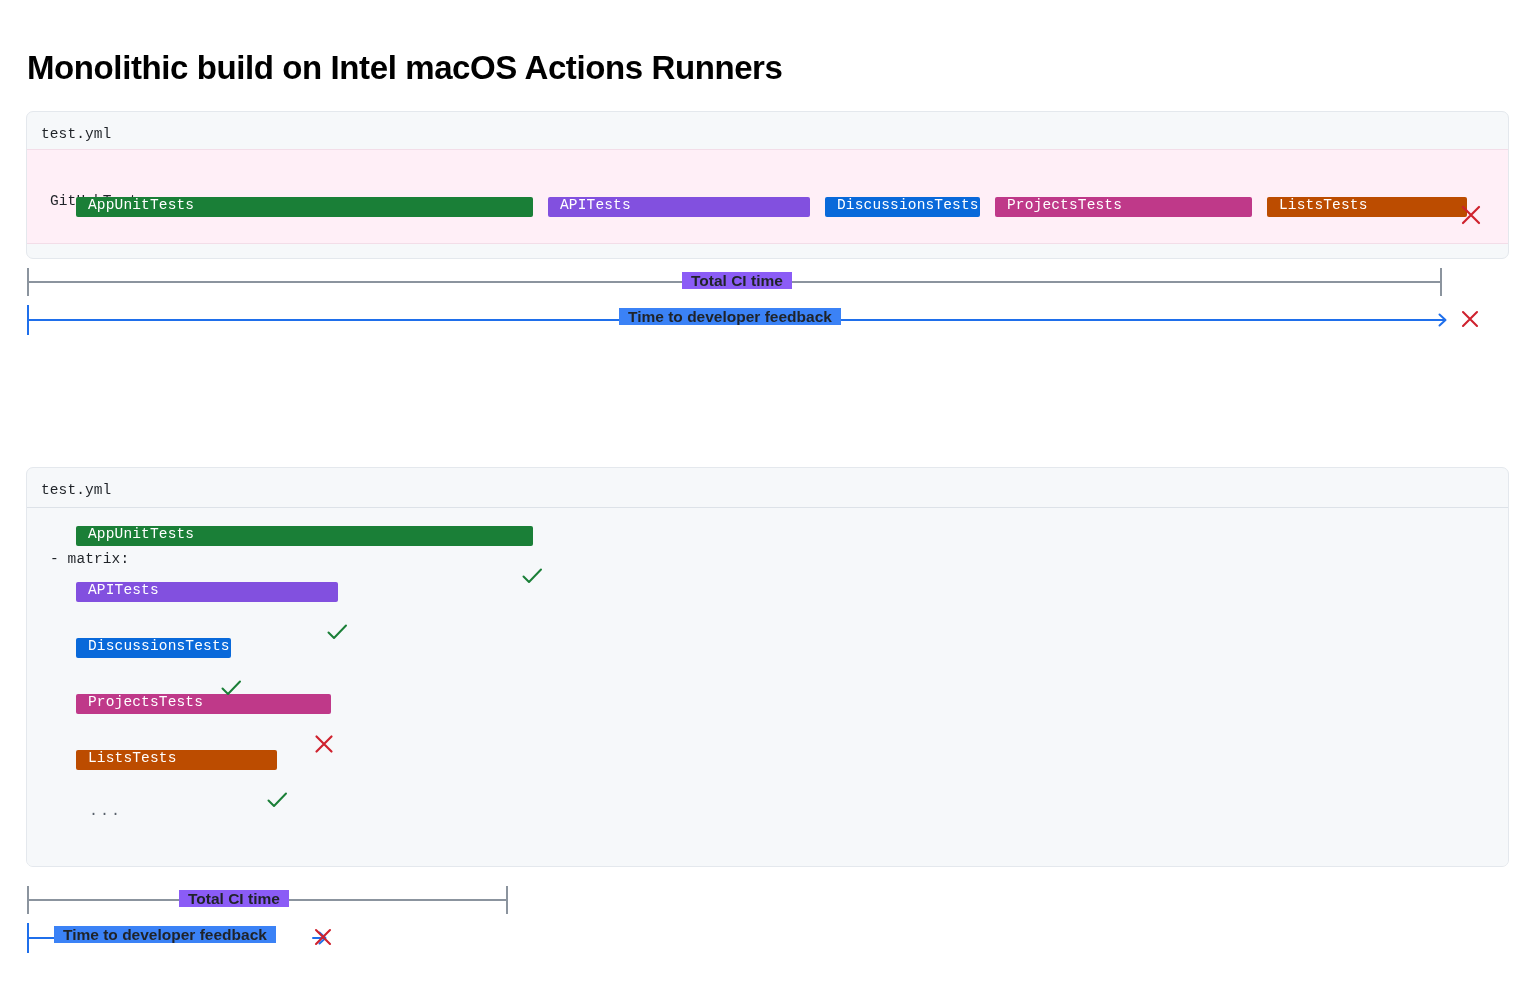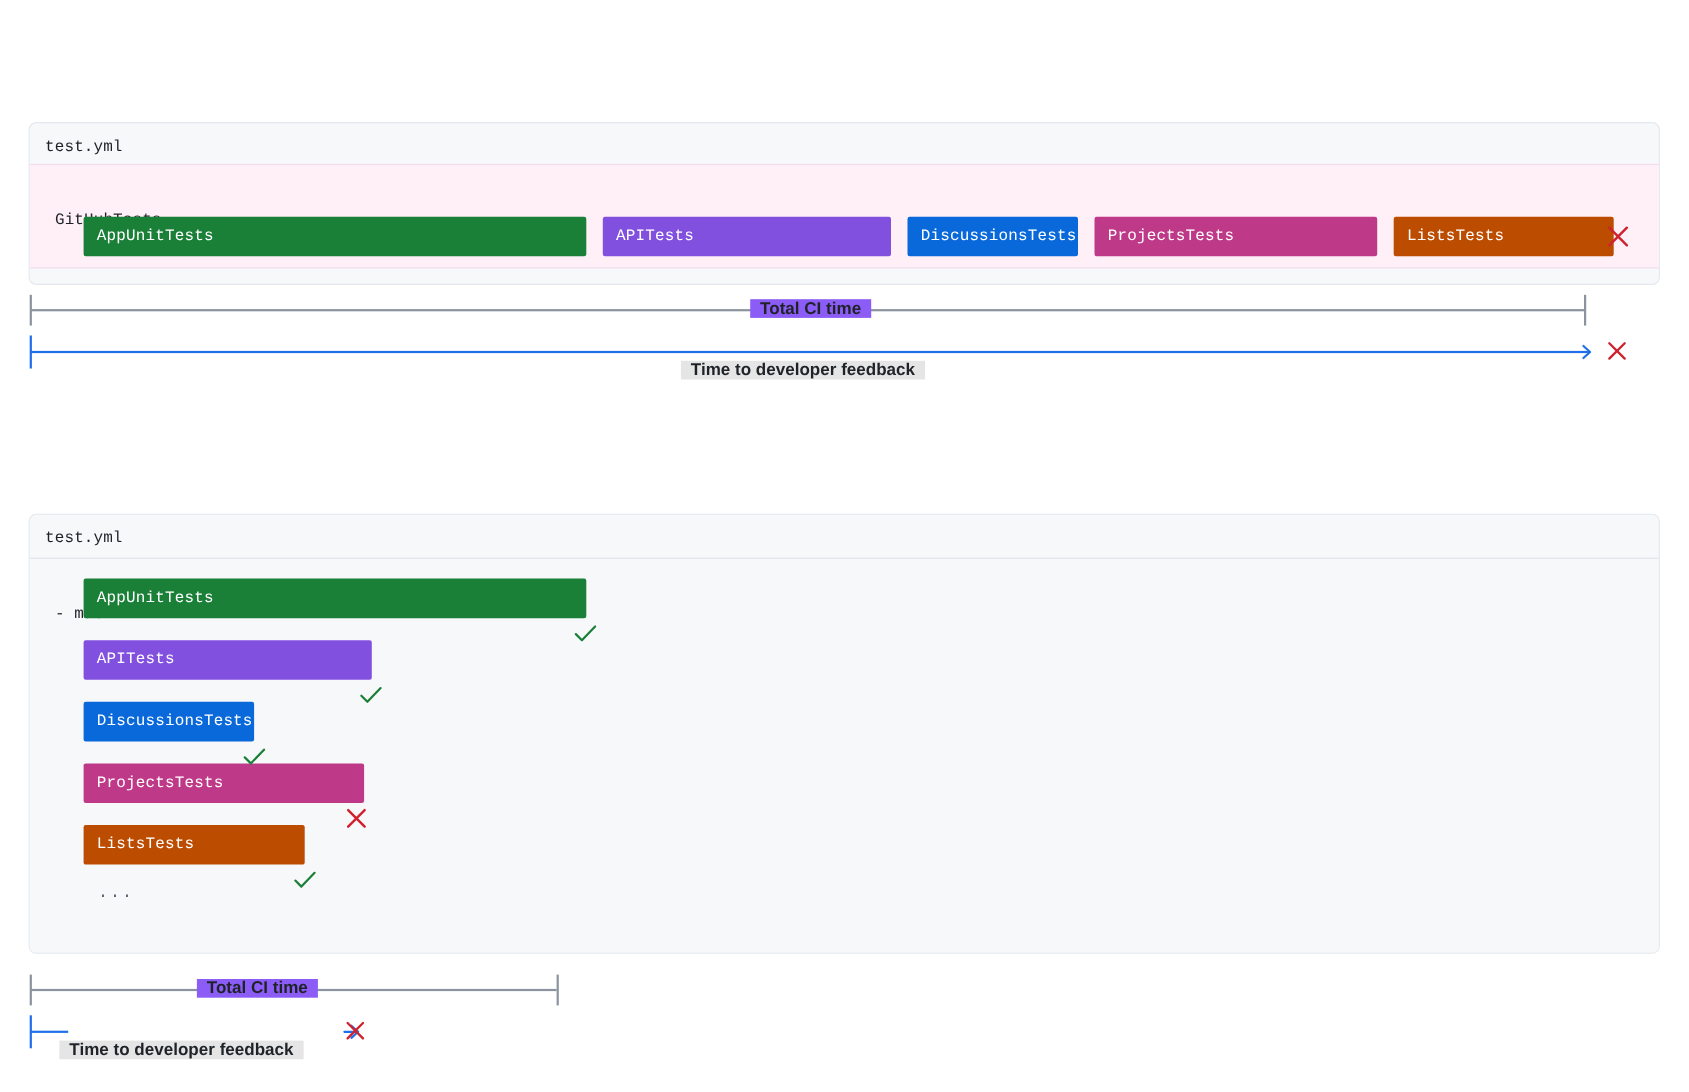--- a/index.html
+++ b/index.html
@@ -74,24 +74,24 @@
     font-size: 14.5px;
     color: #1f2328;
     letter-spacing: 0.1px;
     white-space: pre;
     margin-top: 28px;
   }
 
   
   .bar {
     position: absolute;
-    height: 36px;
+    height: 20px;
     border-radius: 2px;
     display: flex;
-    align-items: center;
+    align-items: flex-start;
     padding-left: 12px;
     font-family: "Liberation Mono", monospace;
     font-size: 14.5px;
     color: #ffffff;
     letter-spacing: 0.15px;
     white-space: nowrap;
   }
 
   
   #m-bar-0 { left: 49px;   top: 47px; width: 457px; }
@@ -166,25 +166,25 @@
     background: #1f6feb;
   }
   .feedback .rule {
     position: absolute;
     top: 16px;
     height: 2px;
     background: #1f6feb;
   }
   .feedback .caption {
     position: absolute;
-    top: 25px;
+    top: 5px;
     font-size: 15.5px;
     font-weight: 700;
     color: #1f2328;
-    background: #e5e5e5;
+    background: #3b82f6;
     padding: 0 9px;
     white-space: nowrap;
     line-height: 17px;
   }
   .feedback .arrow {
     position: absolute;
     top: 8px;
     width: 16px;
     height: 18px;
   }
@@ -214,20 +214,21 @@
   #feedback-2 .cap.left { left: 0; }
   #feedback-2 .rule { left: 1px; width: 34px; }
   #feedback-2 .caption { left: 27px; }
   #feedback-2 .arrow { left: 285px; }
 </style>
 </head>
 <body>
 
 <div class="page">
 
+  <div class="section-title" id="title-1">Monolithic build on Intel macOS Actions Runners</div>
 
   <div class="card" id="card-1">
     <div class="file-label">test.yml</div>
 
     <div class="inner inner-pink" id="inner-1">
       <div class="inner-label">GitHubTests</div>
 
       <div class="bar" id="m-bar-0" style="background:#1a7f37;">
           <span>AppUnitTests</span>
         </div>

